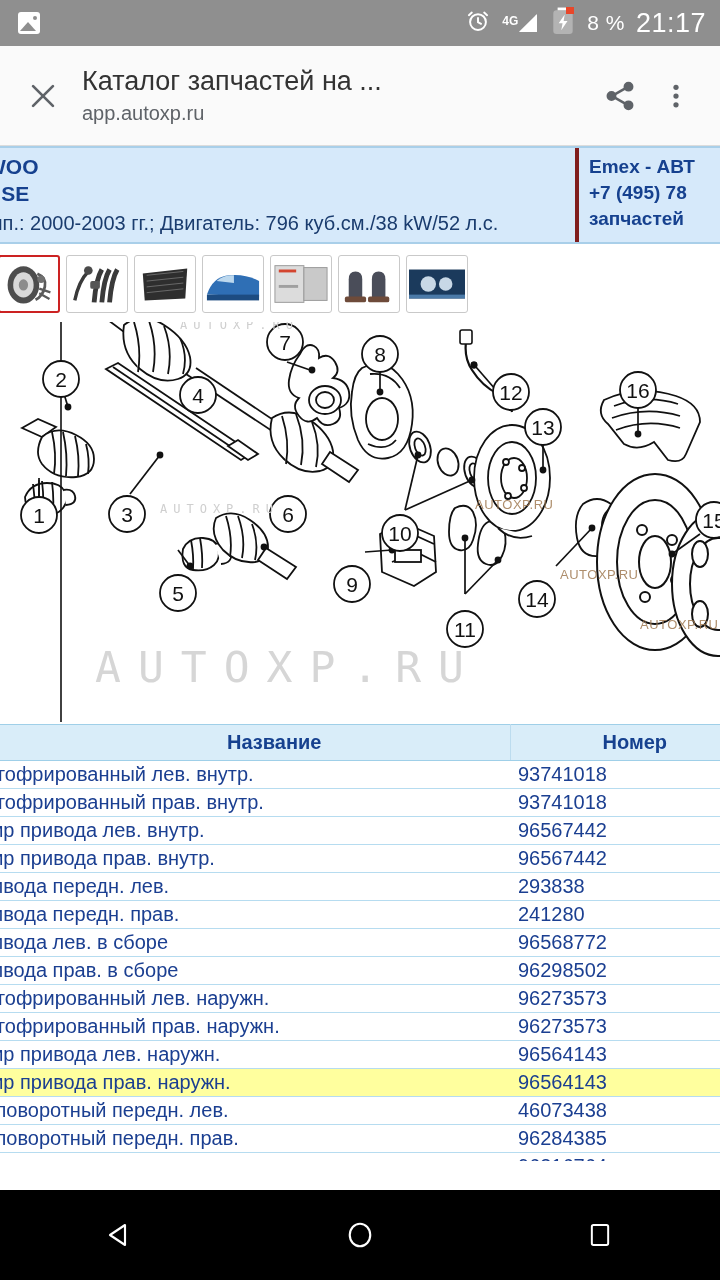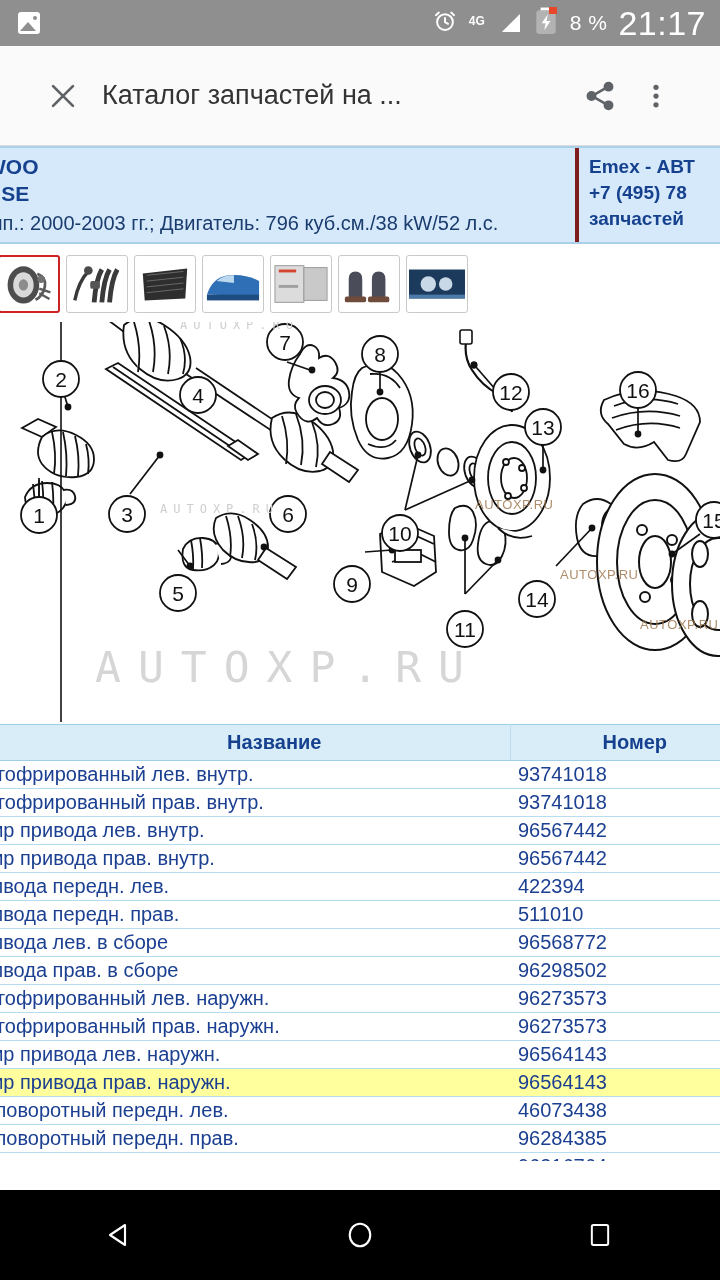--- a/index.html
+++ b/index.html
@@ -55,40 +55,40 @@
     width: 4px; height: 4px;
     border-radius: 50%;
     background: #8f8f8f;
   }
   .sb-pct {
     font-size: 21px;
     letter-spacing: 0.5px;
     font-weight: 400;
   }
   .sb-clock {
-    font-size: 34px;
+    font-size: 27px;
     font-weight: 500;
     letter-spacing: 0.5px;
     text-align: right;
   }
   .sb-4g {
     font-size: 12px;
     font-weight: bold;
     position: relative;
     top: -6px;
     margin-right: -3px;
   }
 
   
   #toolbar {
     height: 100px;
     background: #fafafa;
     display: flex;
     align-items: center;
-    padding: 0 36px;
+    padding: 0 16px;
     box-sizing: border-box;
     border-bottom: 1px solid #dcdcdc;
   }
   #close-btn {
     width: 54px; height: 54px;
     display: flex; align-items: center; justify-content: center;
     flex: 0 0 auto;
   }
   #title-block {
     flex: 1 1 auto;
@@ -289,21 +289,21 @@
   </div>
   <div id="status-right">
     <span>
       <svg width="26" height="26" viewBox="0 0 24 24" fill="none" stroke="#ffffff" stroke-width="1.8">
         <circle cx="12" cy="13" r="7.3"></circle>
         <path d="M12 9.3 L12 13 L14.8 14.6" stroke-linecap="round"></path>
         <path d="M6.3 4.2 L3.6 6.6" stroke-linecap="round"></path>
         <path d="M17.7 4.2 L20.4 6.6" stroke-linecap="round"></path>
       </svg>
     </span>
-    <span style="display:flex;align-items:flex-end;gap:16px;">
+    <span style="display:flex;align-items:flex-end;">
       <span class="sb-4g">4G</span>
       <svg width="24" height="22" viewBox="0 0 24 22">
         <polygon points="22,2 22,20 4,20" fill="#ffffff"></polygon>
         <polygon points="22,2 22,20 4,20" fill="none"></polygon>
         <polygon points="22,3 22,20 13,20" fill="#ffffff"></polygon>
         <polygon points="3,20 21,20 21,3" fill="none" stroke="#c9c9c9" stroke-width="0"></polygon>
         <polygon points="21,3 21,19 12.5,19" fill="#ffffff"></polygon>
         <polygon points="4,19.5 21,19.5 21,3.5" fill="#ffffff" opacity="0.45"></polygon>
         <polygon points="13,19.5 21,19.5 21,8" fill="#ffffff"></polygon>
       </svg>
@@ -323,20 +323,21 @@
 
 <div id="toolbar">
   <div id="close-btn">
     <svg width="34" height="34" viewBox="0 0 24 24" stroke="#5f6368" stroke-width="1.9" stroke-linecap="round">
       <line x1="5" y1="5" x2="19" y2="19"></line>
       <line x1="19" y1="5" x2="5" y2="19"></line>
     </svg>
   </div>
   <div id="title-block">
     <div id="page-title-text">Каталог запчастей на ...</div>
+    <div id="page-url-text">app.autoxp.ru</div>
   </div>
   <div id="share-btn">
     <svg width="34" height="34" viewBox="0 0 24 24" fill="none" stroke="#5f6368" stroke-width="1.8">
       <circle cx="18" cy="5.4" r="2.6" fill="#5f6368"></circle>
       <circle cx="6" cy="12" r="2.6" fill="#5f6368"></circle>
       <circle cx="18" cy="18.6" r="2.6" fill="#5f6368"></circle>
       <line x1="8.3" y1="10.8" x2="15.7" y2="6.6"></line>
       <line x1="8.3" y1="13.2" x2="15.7" y2="17.4"></line>
     </svg>
   </div>
@@ -671,25 +672,25 @@
         <tr>
           <td class="name-cell"><span>онир привода лев. внутр.</span></td>
           <td class="num-cell">96567442</td>
         </tr>
         <tr>
           <td class="name-cell"><span>онир привода прав. внутр.</span></td>
           <td class="num-cell">96567442</td>
         </tr>
         <tr>
           <td class="name-cell"><span>привода передн. лев.</span></td>
-          <td class="num-cell">422394</td>
+          <td class="num-cell">293838</td>
         </tr>
         <tr>
           <td class="name-cell"><span>привода передн. прав.</span></td>
-          <td class="num-cell">511010</td>
+          <td class="num-cell">241280</td>
         </tr>
         <tr>
           <td class="name-cell"><span>привода лев. в сборе</span></td>
           <td class="num-cell">96568772</td>
         </tr>
         <tr>
           <td class="name-cell"><span>привода прав. в сборе</span></td>
           <td class="num-cell">96298502</td>
         </tr>
         <tr>

